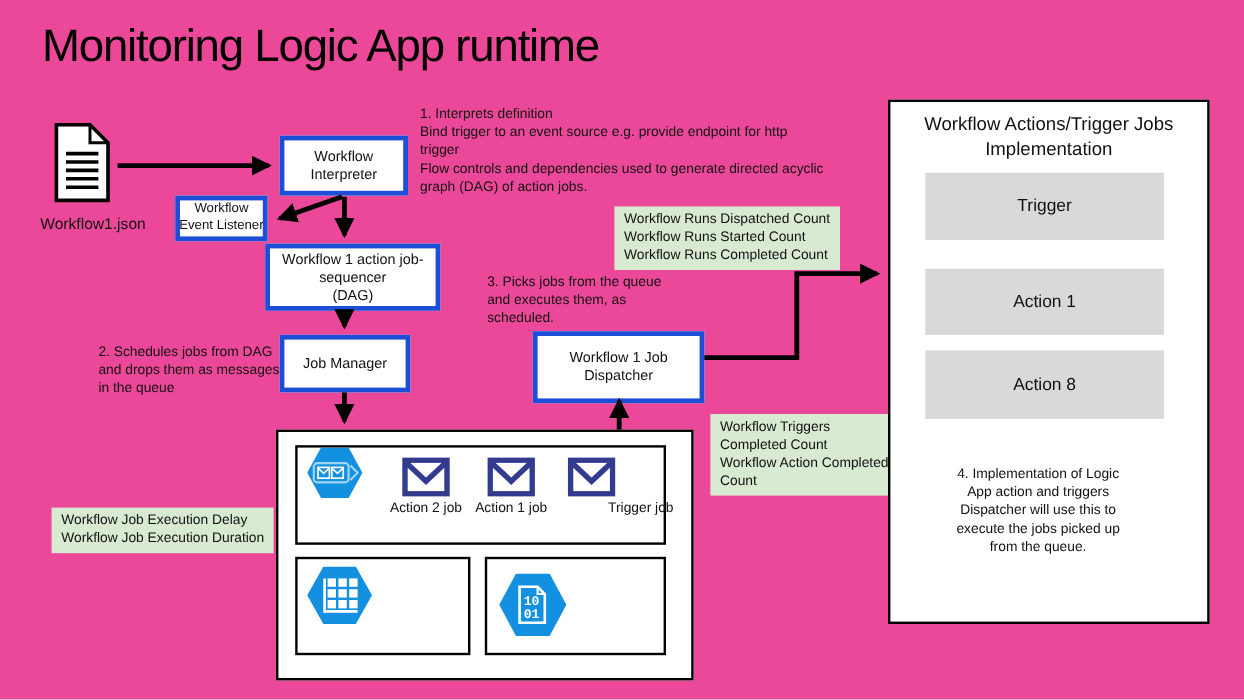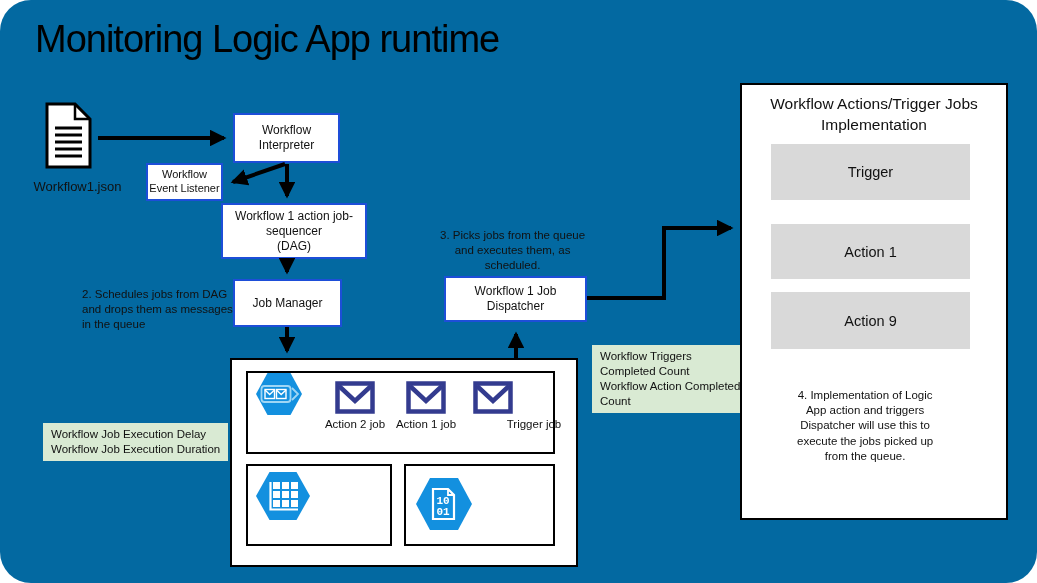--- a/index.html
+++ b/index.html
@@ -1,26 +1,26 @@
 <!DOCTYPE html>
 <html><head>
 <meta charset="utf-8">
 <style>
   html,body{margin:0;padding:0;background:#fff;}
   #canvas{
-    position:relative;width:1037px;height:583px;background:#0369a1;overflow:hidden;
-    font-family:"Liberation Sans",sans-serif;color:#111;border-radius:31px;
+    position:relative;width:1037px;height:583px;background:#ec4899;overflow:hidden;
+    font-family:"Liberation Sans",sans-serif;color:#111;
   }
   .abs{position:absolute;}
   #title{
     left:35px;top:18px;font-size:38px;font-weight:500;letter-spacing:-1px;color:#000;
     white-space:pre;
   }
   .node{
-    position:absolute;box-sizing:border-box;border:2px solid #1d4ed8;background:#fff;
+    position:absolute;box-sizing:border-box;border:4px solid #1d4ed8;background:#fff;
     display:flex;align-items:center;justify-content:center;text-align:center;
     font-size:12px;line-height:1.25;white-space:pre;
   }
   .annotation{
     position:absolute;font-size:11.5px;line-height:1.32;white-space:pre;color:#111;
   }
   .metric{
     position:absolute;background:#d9ead3;font-size:11.5px;line-height:1.3;
     padding:4px 8px;white-space:pre;color:#111;
   }
@@ -66,43 +66,51 @@
   <div id="file-label">Workflow1.json</div>
 
   <div class="node" style="left:233px;top:113px;width:107px;height:50px;">Workflow
 Interpreter</div>
   <div class="node" style="left:146px;top:163px;width:77px;height:38px;font-size:11px;">Workflow
 Event Listener</div>
   <div class="node" style="left:221px;top:203px;width:146px;height:56px;">Workflow 1 action job-
 sequencer
 (DAG)</div>
   <div class="node" style="left:233px;top:279px;width:109px;height:48px;">Job Manager</div>
-  <div class="node" style="left:444px;top:276px;width:143px;height:46px;">Workflow 1 Job
+  <div class="node" style="left:444px;top:276px;width:143px;height:60px;">Workflow 1 Job
 Dispatcher</div>
 
+  <div class="annotation" style="left:350px;top:88px;">1. Interprets definition
+Bind trigger to an event source e.g. provide endpoint for http
+trigger
+Flow controls and dependencies used to generate directed acyclic
+graph (DAG) of action jobs.</div>
   <div class="annotation" style="left:82px;top:287px;">2. Schedules jobs from DAG
 and drops them as messages
 in the queue</div>
-  <div class="annotation" style="left:440px;top:228px;text-align:center;">3. Picks jobs from the queue
+  <div class="annotation" style="left:406px;top:228px;">3. Picks jobs from the queue
 and executes them, as
 scheduled.</div>
 
+  <div class="metric" style="left:512px;top:172px;">Workflow Runs Dispatched Count
+Workflow Runs Started Count
+Workflow Runs Completed Count</div>
   <div class="metric" style="left:43px;top:423px;">Workflow Job Execution Delay
 Workflow Job Execution Duration</div>
   <div class="metric" style="left:592px;top:345px;">Workflow Triggers
 Completed Count
 Workflow Action Completed
 Count</div>
 
   <div id="panel">
     <div id="panel-title">Workflow Actions/Trigger Jobs
 Implementation</div>
     <div class="panel-item" style="top:59px;height:56px;">Trigger</div>
     <div class="panel-item" style="top:139px;height:55px;">Action 1</div>
-    <div class="panel-item" style="top:207px;height:57px;">Action 9</div>
+    <div class="panel-item" style="top:207px;height:57px;">Action 8</div>
     <div class="annotation" style="left:55px;top:303px;text-align:center;">4. Implementation of Logic
 App action and triggers
 Dispatcher will use this to
 execute the jobs picked up
 from the queue.</div>
   </div>
 
   <div class="container-box" style="left:230px;top:358px;width:348px;height:209px;"></div>
   <div class="inner-box" style="left:246px;top:371px;width:309px;height:83px;"></div>
   <div class="inner-box" style="left:246px;top:464px;width:146px;height:82px;"></div>

